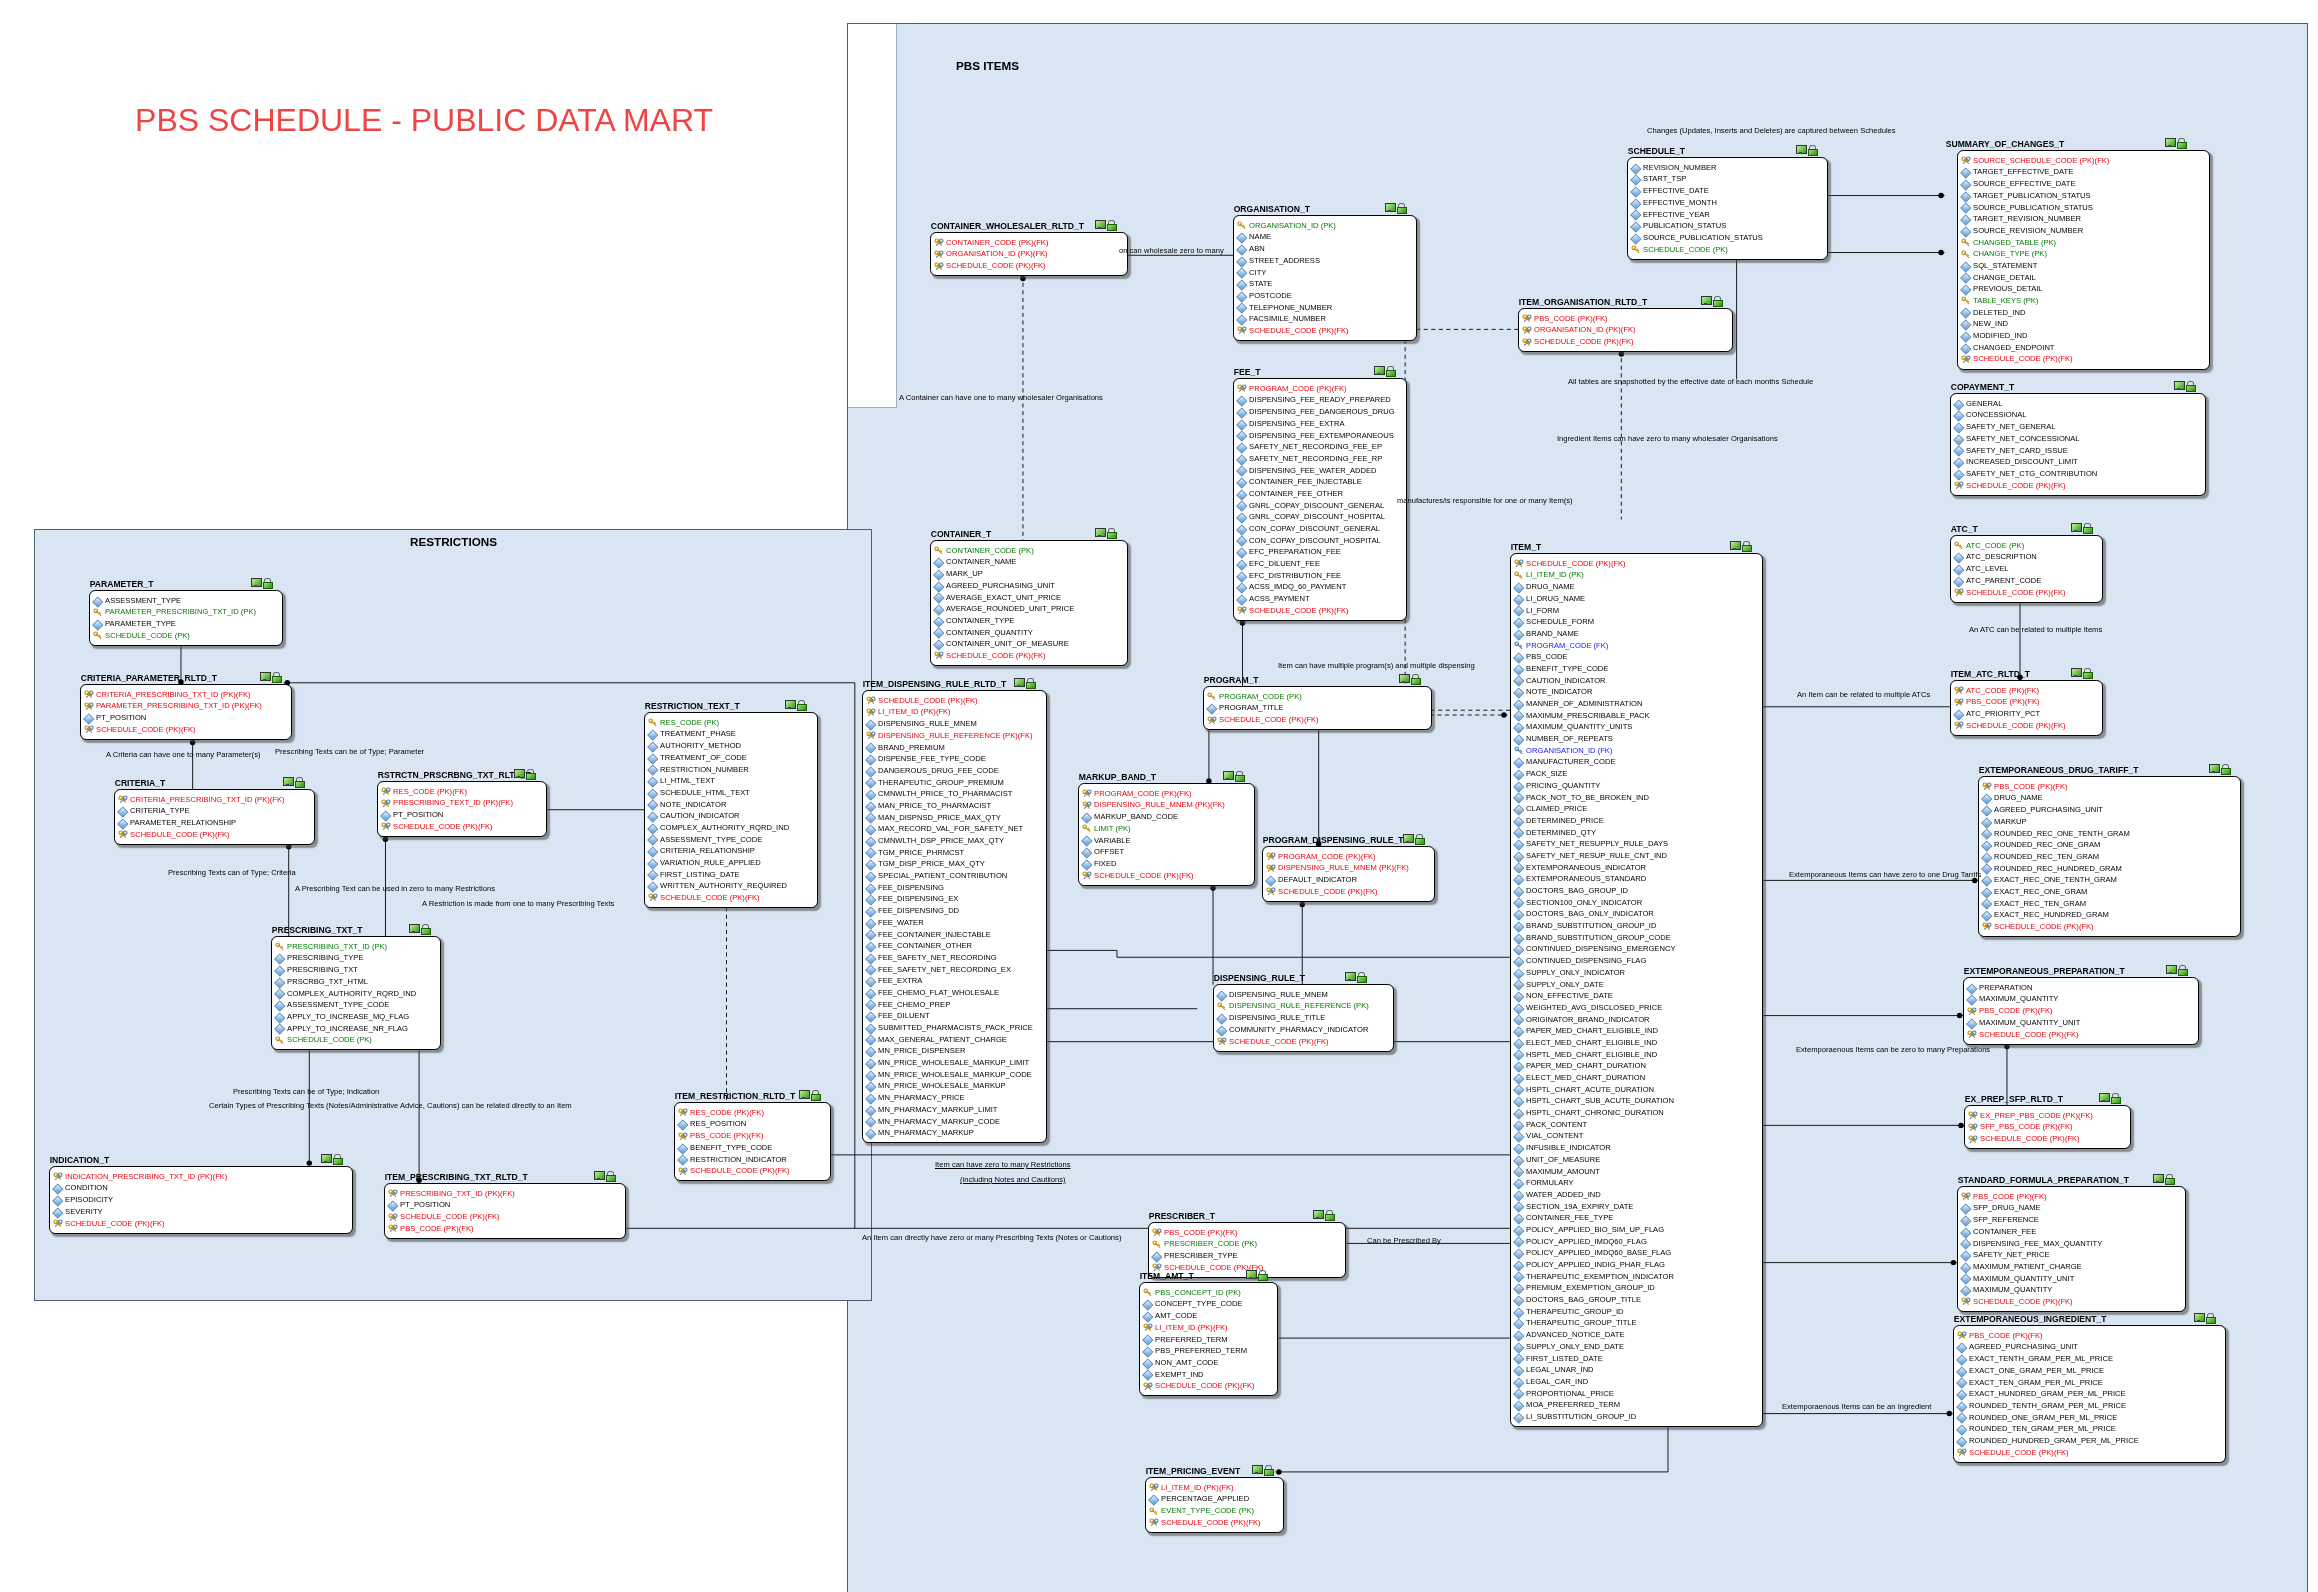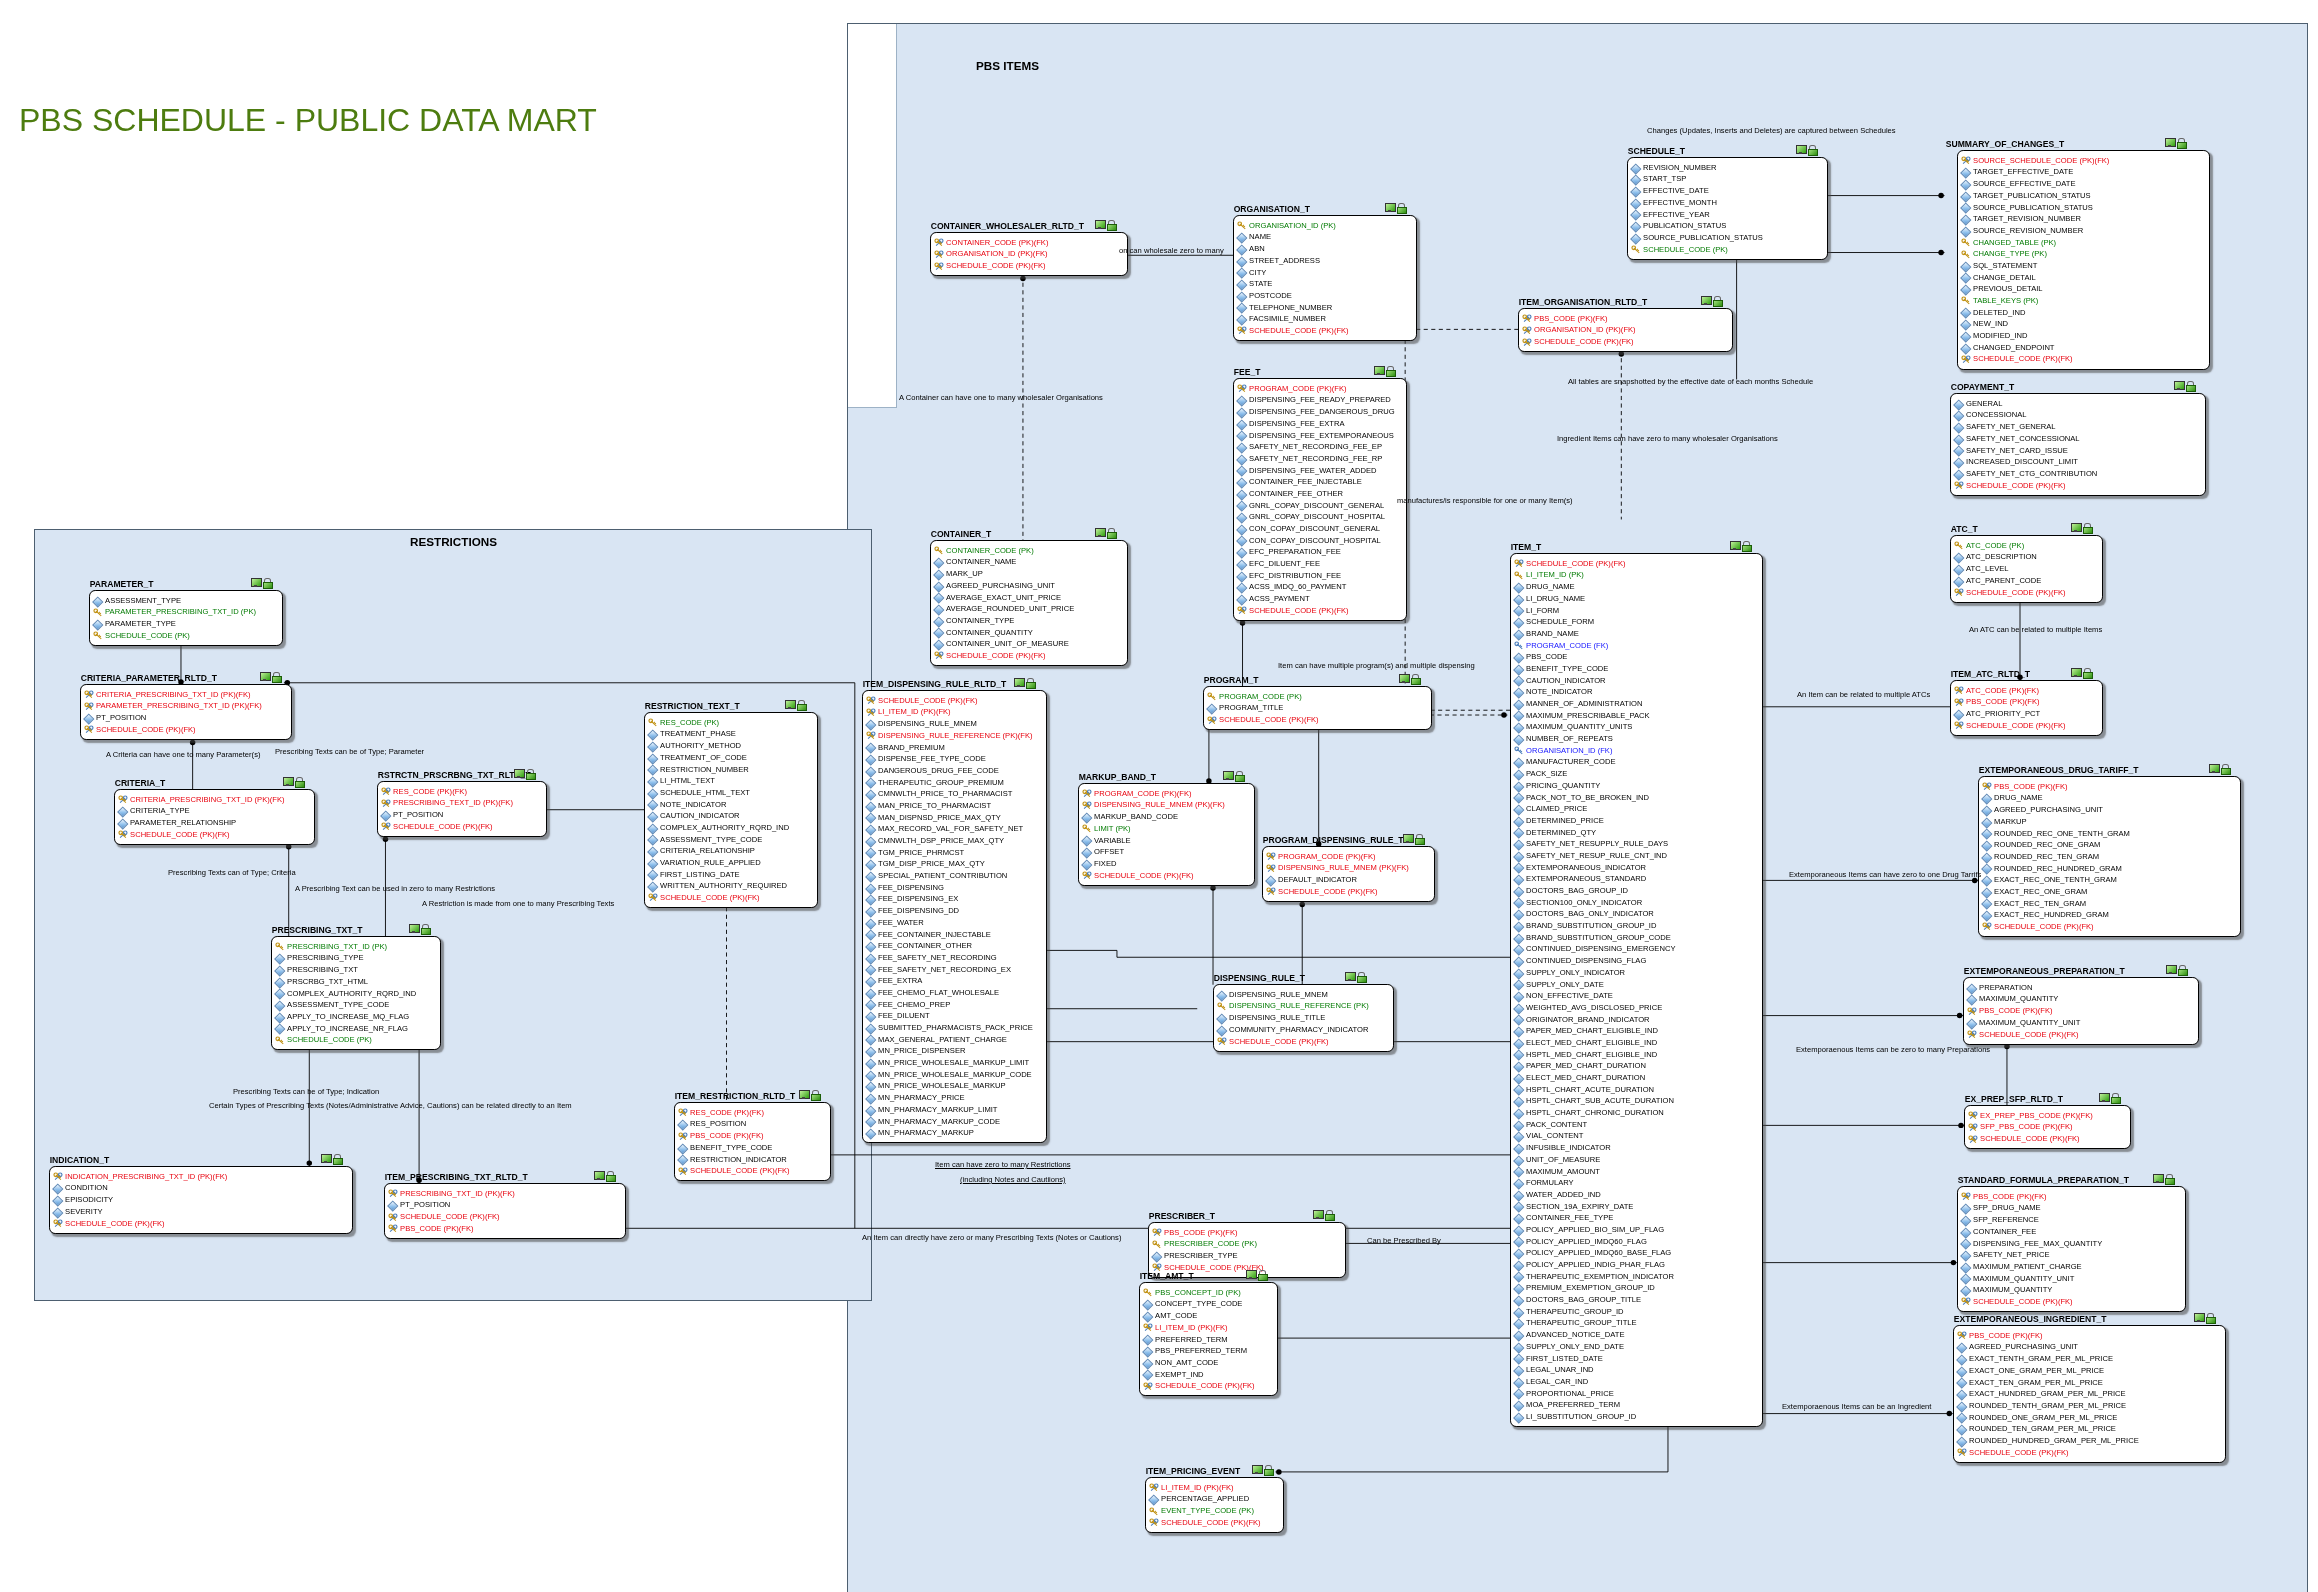--- a/index.html
+++ b/index.html
@@ -6,21 +6,21 @@
   body{width:2319px;height:1592px;position:relative;background:#ffffff;
        font-family:"Liberation Sans","DejaVu Sans",sans-serif;overflow:hidden;}
   #stage{position:absolute;left:0;top:0;width:2319px;height:1592px;}
   .panel{position:absolute;border:1.4px solid #4d5f70;background:#d9e5f3;}
   #panel-pbs{left:847px;top:22.7px;width:1459px;height:1572px;}
   #panel-restrictions{left:34px;top:529px;width:836px;height:770px;}
   #notch{position:absolute;left:848px;top:24px;width:48px;height:383px;background:#ffffff;
          border-right:0.7px solid #9db2c6;border-bottom:0.7px solid #9db2c6;}
   .grouptitle{position:absolute;font-weight:bold;font-size:11.7px;color:#000;white-space:nowrap;}
   #title-block{position:absolute;left:19px;top:102px;width:810px;text-align:left;}
-  #main-title{font-size:32px;color:#4d7c0f;letter-spacing:0px;white-space:nowrap;}
+  #main-title{font-size:32px;color:#ef4444;letter-spacing:0px;white-space:nowrap;text-align:center;}
   #sub-title{font-size:17px;color:#000;text-align:center;width:755px;margin-top:9.6px;}
   svg#wires{position:absolute;left:0;top:0;}
   .tbl{position:absolute;}
   .tbl .hdr{font-weight:bold;font-size:8.6px;white-space:nowrap;margin:0 0 1.4px 0.7px;color:#000;}
   .tbl .box{background:#ffffff;border:1.2px solid #000;border-radius:6.2px;
             box-shadow:2.1px 2.1px 1.4px rgba(70,70,70,.55);padding:3.4px 4.1px 3.4px 2.7px;}
   .row{height:11.7px;line-height:11.7px;font-size:7.6px;white-space:nowrap;display:flex;align-items:center;}
   .row .txt{margin-left:2.1px;}
   .c-d{color:#000;} .c-pk{color:#007a00;} .c-pkfk{color:#e8000d;} .c-fk{color:#1414ff;}
   .icw{width:10.3px;height:9px;display:inline-block;position:relative;flex:0 0 10.3px;}
@@ -40,21 +40,21 @@
 </style>
 </head>
 <body>
 
 <div id="stage">
   <div id="panel-pbs" class="panel"></div>
   <div id="notch"></div>
   <div id="panel-restrictions" class="panel"></div>
 
   <div class="grouptitle" style="left:410px;top:535px;">RESTRICTIONS</div>
-  <div class="grouptitle" style="left:976px;top:59px;text-align:center;">PBS ITEMS</div>
+  <div class="grouptitle" style="left:956px;top:59px;text-align:center;">PBS ITEMS</div>
 
   <div id="title-block">
     <div id="main-title">PBS SCHEDULE - PUBLIC DATA MART</div>
   </div>
 
   <svg id="wires" width="2319" height="1592" viewBox="0 0 3378 2320">
       <polyline points="263,940 263,999" fill="none" stroke="#000" stroke-width="1.3"></polyline>
       <circle cx="263" cy="994" r="4" fill="#000"></circle>
       <polyline points="280,1077 280,1151" fill="none" stroke="#000" stroke-width="1.3"></polyline>
       <circle cx="280" cy="1082" r="4" fill="#000"></circle>

